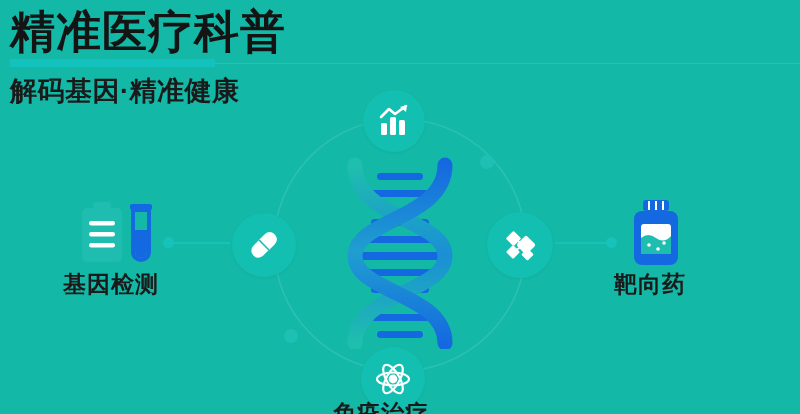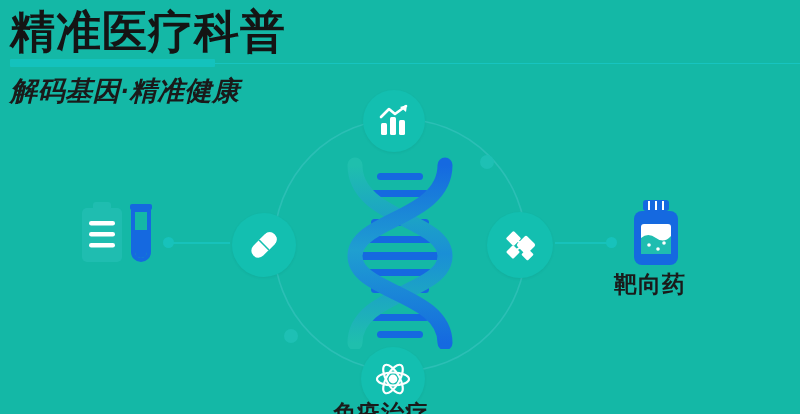--- a/index.html
+++ b/index.html
@@ -57,21 +57,20 @@
   .subtitle {
     position: absolute;
     left: 10px;
     top: 74px;
     font-size: 27px;
     font-weight: bold;
     color: #1a1a1a;
     letter-spacing: 0.5px;
     line-height: 34px;
     white-space: nowrap;
-    font-style: italic;
   }
 
   
   .stage {
     position: absolute;
     left: 0;
     top: 0;
     width: 800px;
     height: 414px;
   }
@@ -243,20 +242,21 @@
       <rect x="15" y="2" width="18" height="9" rx="3" fill="#1fbdb0"></rect>
       <g fill="#ffffff">
         <rect x="11" y="21" width="26" height="4.5" rx="2.2"></rect>
         <rect x="11" y="32" width="26" height="4.5" rx="2.2"></rect>
         <rect x="11" y="43" width="26" height="4.5" rx="2.2"></rect>
       </g>
       <rect x="52" y="4" width="22" height="6" rx="2" fill="#1569e0"></rect>
       <path d="M55 10 H71 V52 A8 8 0 0 1 55 52 Z" fill="none" stroke="#1569e0" stroke-width="4"></path>
       <path d="M57 30 H69 V52 A6 6 0 0 1 57 52 Z" fill="#1569e0"></path>
     </svg>
+    <div class="side-label label-left">基因检测</div>
 
     <div class="connector conn-right"></div>
     <div class="conn-dot dot-right"></div>
 
     <svg class="side-icon side-right-icon" viewBox="0 0 62 70">
       <rect x="18" y="2" width="26" height="11" rx="3" fill="#1569e0"></rect>
       <g stroke="#ffffff" stroke-width="2">
         <line x1="24" y1="3" x2="24" y2="12"></line>
         <line x1="31" y1="3" x2="31" y2="12"></line>
         <line x1="38" y1="3" x2="38" y2="12"></line>

